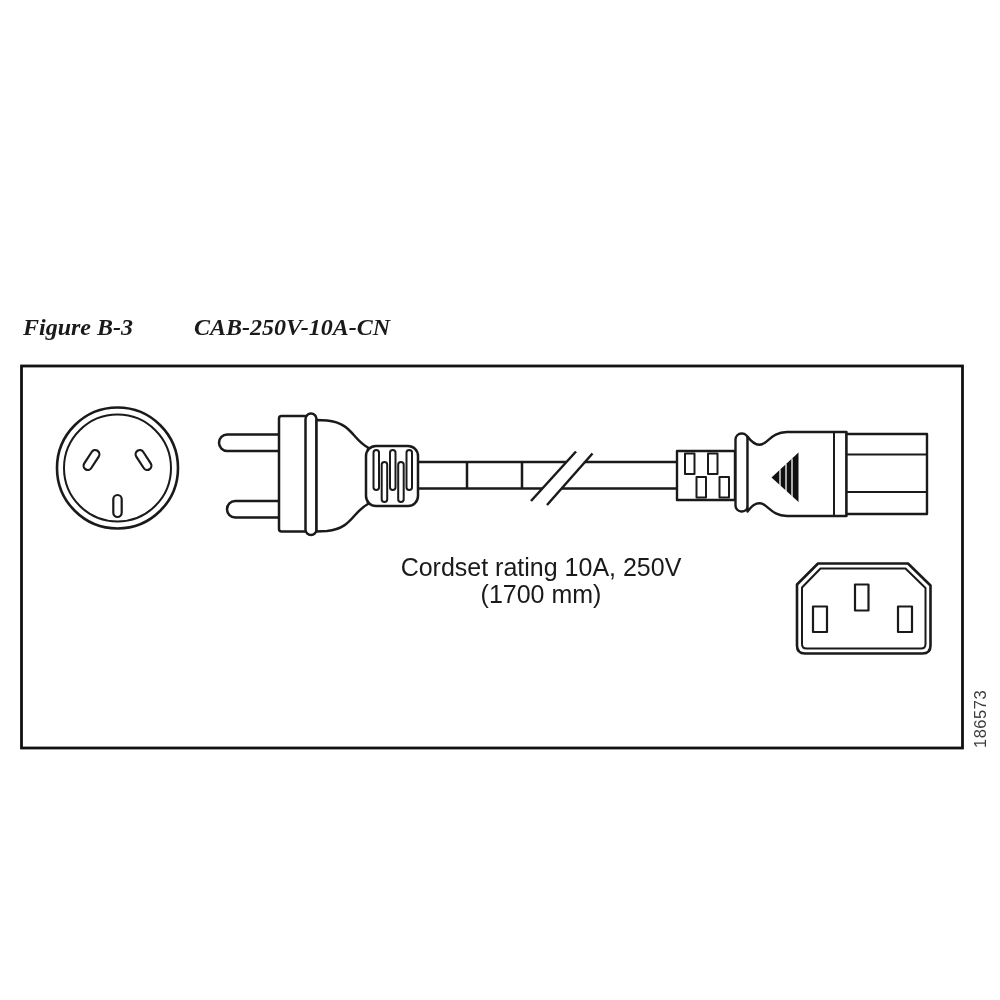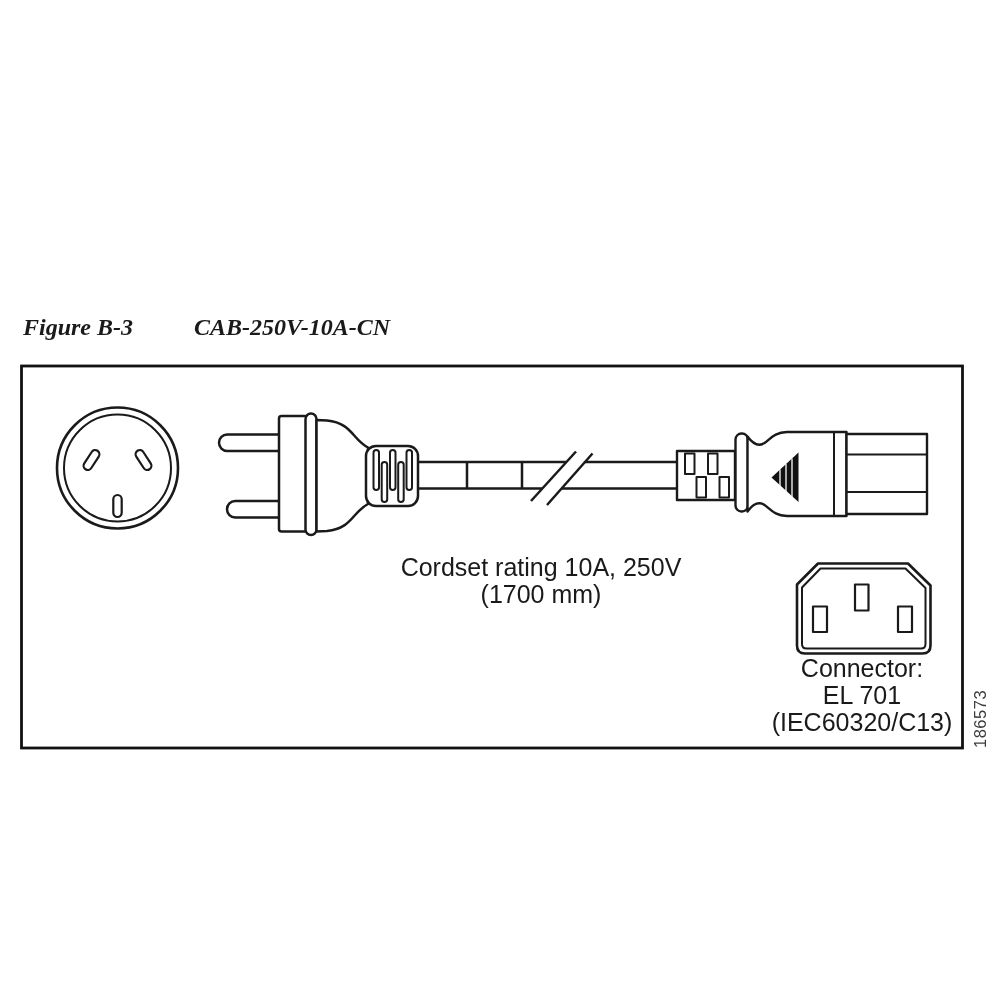--- a/index.html
+++ b/index.html
@@ -133,21 +133,16 @@
       </g>
     </g>
   </svg>
 
 
   <div class="caption cap-cord">
     <span>Cordset rating 10A, 250V</span>
     <span>(1700 mm)</span>
   </div>
 
-  <div class="caption cap-connector">
-    <span>Connector:</span>
-    <span>EL 701</span>
-    <span>(IEC60320/C13)</span>
-  </div>
 
   <div class="part-number">186573</div>
 
 </div>
 
 </body></html>

